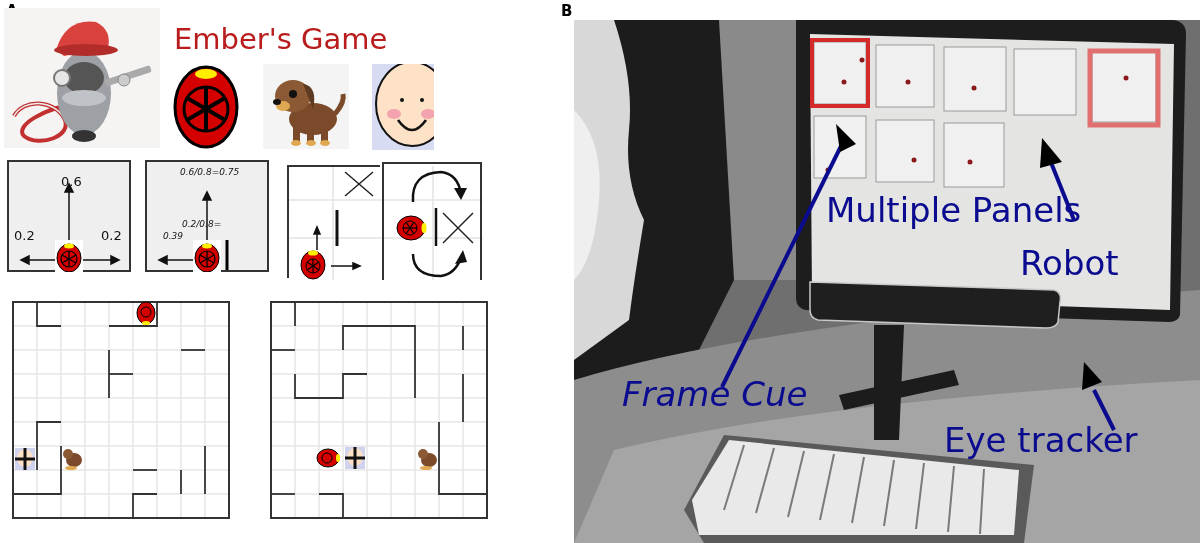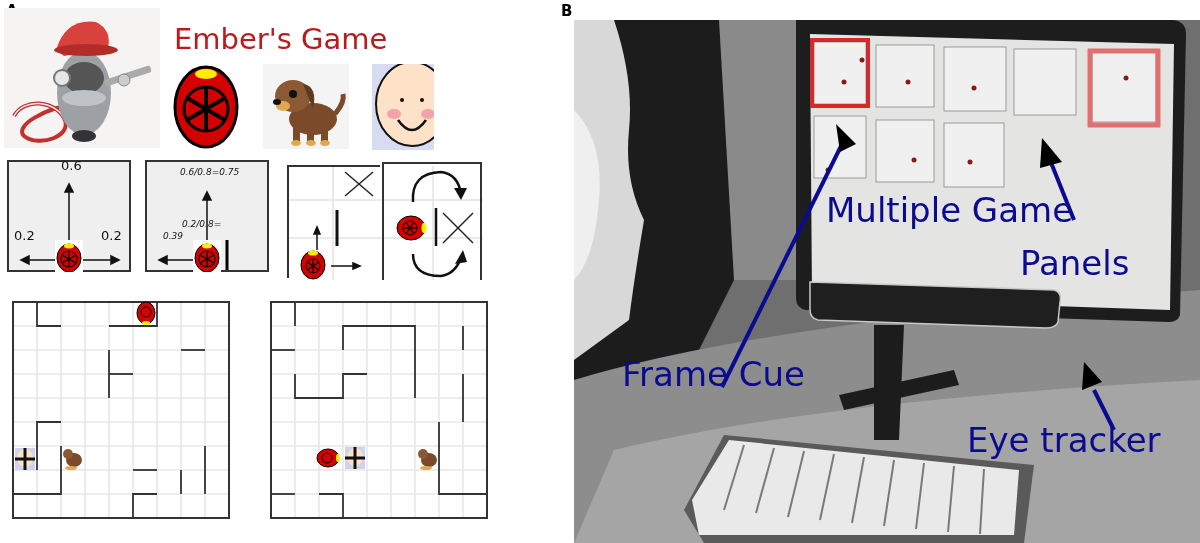--- a/index.html
+++ b/index.html
@@ -93,21 +93,21 @@
   <rect x="48" y="80" width="28" height="32" fill="#fff"></rect>
   <ellipse cx="62" cy="98" rx="12" ry="14" fill="#d40000" stroke="#000"></ellipse>
   <ellipse cx="62" cy="86" rx="5" ry="2.5" fill="#ffee00"></ellipse>
   <circle cx="62" cy="99" r="8" fill="none" stroke="#000" stroke-width="1.2"></circle>
   <g stroke="#000" stroke-width="1.3">
       <line x1="62" y1="91" x2="62" y2="107"></line>
       <line x1="55" y1="95" x2="69" y2="103"></line>
       <line x1="55" y1="103" x2="69" y2="95"></line>
     </g>
 </svg>
-<div class="abs lbl" style="left:61px;top:158px;">0.6</div>
+<div class="abs lbl" style="left:61px;top:174px;">0.6</div>
 <div class="abs lbl" style="left:14px;top:228px;">0.2</div>
 <div class="abs lbl" style="left:101px;top:228px;">0.2</div>
 
 <div class="abs box" style="left:145px;top:160px;width:124px;height:112px;"></div>
 <svg class="abs" style="left:145px;top:160px;" width="124" height="112">
   <g stroke="#111" stroke-width="1.5" fill="#111">
     <line x1="62" y1="86" x2="62" y2="38"></line>
     <polygon points="58,40 66,40 62,32"></polygon>
     <line x1="50" y1="100" x2="22" y2="100"></line>
     <polygon points="22,96 22,104 14,100"></polygon>
@@ -338,16 +338,16 @@
       <line x1="540" y1="410" x2="520" y2="370"></line>
     </g>
     <g fill="#000">
       <polygon points="262,104 282,124 266,132"></polygon>
       <polygon points="468,118 488,142 466,148"></polygon>
       <polygon points="510,342 528,362 508,370"></polygon>
     </g>
   </svg>
 </div>
 
-<div class="abs anno" style="left:826px;top:190px;">Multiple Game</div>
-<div class="abs anno" style="left:1020px;top:243px;">Panels</div>
-<div class="abs anno" style="left:622px;top:354px;">Frame Cue</div>
-<div class="abs anno" style="left:967px;top:420px;">Eye tracker</div>
+<div class="abs anno" style="left:826px;top:190px;">Multiple Panels</div>
+<div class="abs anno" style="left:1020px;top:243px;">Robot</div>
+<div class="abs anno" style="left:622px;top:374px;font-style:italic;">Frame Cue</div>
+<div class="abs anno" style="left:944px;top:420px;">Eye tracker</div>
 
 </body></html>

